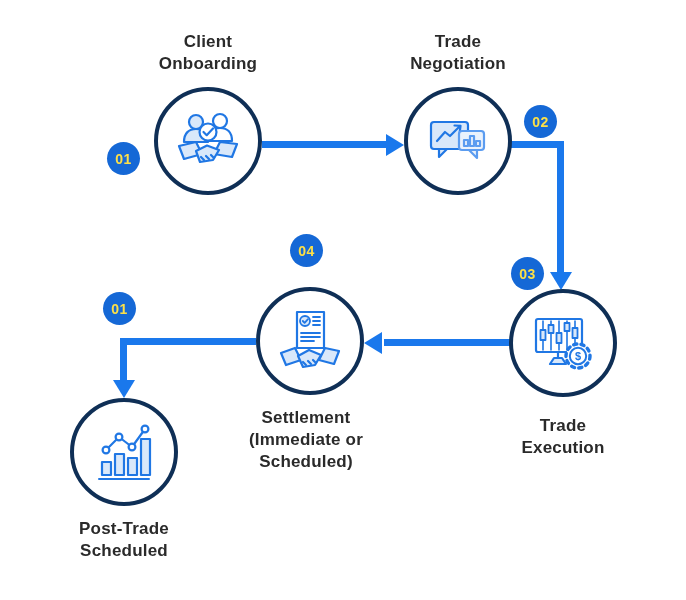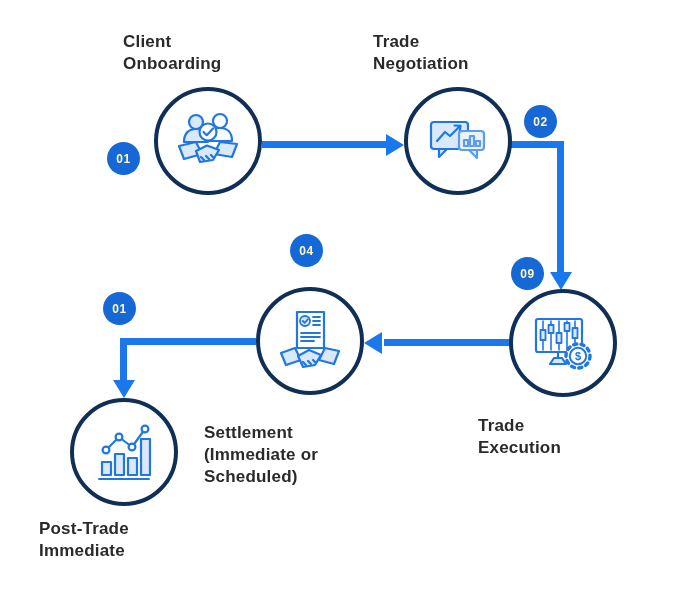--- a/index.html
+++ b/index.html
@@ -1,32 +1,32 @@
 <!DOCTYPE html>
 <html style="--accent: #1a78ec; --badge: #1568d6; --circle-border: #0f2f56; --icon-stroke: #2077e4; --icon-fill: #d9e8fa; --text: #2a2a2a;"><head>
 <meta charset="utf-8">
 <style>
   html,body{margin:0;padding:0;background:#fff;}
   #canvas{
     position:relative;width:686px;height:600px;background:#ffffff;overflow:hidden;
     font-family:"Liberation Sans","DejaVu Sans",sans-serif;
   }
   .step-label{
-    position:absolute;text-align:left;font-weight:700;font-size:17px;line-height:22px;
+    position:absolute;text-align:center;font-weight:700;font-size:17px;line-height:22px;
     color:var(--text,#2a2a2a);letter-spacing:.2px;white-space:pre-line;
   }
   .node-circle{
     position:absolute;width:108px;height:108px;border-radius:50%;
     border:4px solid var(--circle-border,#0f2f56);background:#fff;box-sizing:border-box;
     display:flex;align-items:center;justify-content:center;
   }
   .node-circle svg{color:var(--icon-stroke,#2077e4);}
   .badge{
     position:absolute;width:33px;height:33px;border-radius:50%;
-    background:var(--badge,#1568d6);color:#fef9c3;font-weight:700;font-size:12px;
+    background:var(--badge,#1568d6);color:#fde047;font-weight:700;font-size:14px;
     display:flex;align-items:center;justify-content:center;letter-spacing:.5px;
   }
   .conn{position:absolute;background:var(--accent,#1a78ec);}
   .arrow{position:absolute;width:0;height:0;}
   .arrow.right{border-top:11px solid transparent;border-bottom:11px solid transparent;border-left:18px solid var(--accent,#1a78ec);}
   .arrow.left {border-top:11px solid transparent;border-bottom:11px solid transparent;border-right:18px solid var(--accent,#1a78ec);}
   .arrow.down {border-left:11px solid transparent;border-right:11px solid transparent;border-top:18px solid var(--accent,#1a78ec);}
   .fill-light{fill:var(--icon-fill,#d9e8fa);}
   .fill-lighter{fill:#eaf2fc;}
   .fill-white{fill:#ffffff;}
@@ -35,43 +35,43 @@
 <body>
 
 <div id="canvas">
 
   <div class="step-label" style="left:123px;top:31px;width:170px;">Client
 Onboarding</div>
   <div class="step-label" style="left:373px;top:31px;width:170px;">Trade
 Negotiation</div>
   <div class="step-label" style="left:478px;top:415px;width:170px;">Trade
 Execution</div>
-  <div class="step-label" style="left:204px;top:407px;width:180px;margin-top:15px;">Settlement
+  <div class="step-label" style="left:216px;top:407px;width:180px;">Settlement
 (Immediate or
 Scheduled)</div>
   <div class="step-label" style="left:39px;top:518px;width:170px;">Post-Trade
-Immediate</div>
+Scheduled</div>
 
   <div class="conn" style="left:262px;top:141px;width:128px;height:7px;"></div>
   <div class="arrow right" style="left:386px;top:134px;"></div>
 
   <div class="conn" style="left:511px;top:141px;width:53px;height:7px;"></div>
   <div class="conn" style="left:557px;top:141px;width:7px;height:132px;"></div>
   <div class="arrow down" style="left:550px;top:272px;"></div>
 
   <div class="conn" style="left:384px;top:339px;width:126px;height:7px;"></div>
   <div class="arrow left" style="left:364px;top:332px;"></div>
 
   <div class="conn" style="left:120px;top:338px;width:136px;height:7px;"></div>
   <div class="conn" style="left:120px;top:338px;width:7px;height:44px;"></div>
   <div class="arrow down" style="left:113px;top:380px;"></div>
 
   <div class="badge" style="left:107px;top:142px;">01</div>
   <div class="badge" style="left:524px;top:105px;">02</div>
-  <div class="badge" style="left:511px;top:257px;">09</div>
+  <div class="badge" style="left:511px;top:257px;">03</div>
   <div class="badge" style="left:290px;top:234px;text-align:center;">04</div>
   <div class="badge" style="left:103px;top:292px;">01</div>
 
   <div class="node-circle" style="left:154px;top:87px;">
     <svg width="64" height="64" viewBox="0 0 64 64" fill="none" stroke="currentColor" stroke-width="2.2" stroke-linecap="round" stroke-linejoin="round">
       <circle cx="20" cy="13" r="7" class="fill-light"></circle>
       <path class="fill-light" d="M8,33 c0,-9 5,-13 12,-13 c7,0 12,4 12,13 z"></path>
       <circle cx="44" cy="12" r="7" class="fill-white"></circle>
       <path class="fill-white" d="M32,32 c0,-9 5,-13 12,-13 c7,0 12,4 12,13 z"></path>
       <circle cx="32" cy="23" r="8.5" class="fill-white"></circle>

